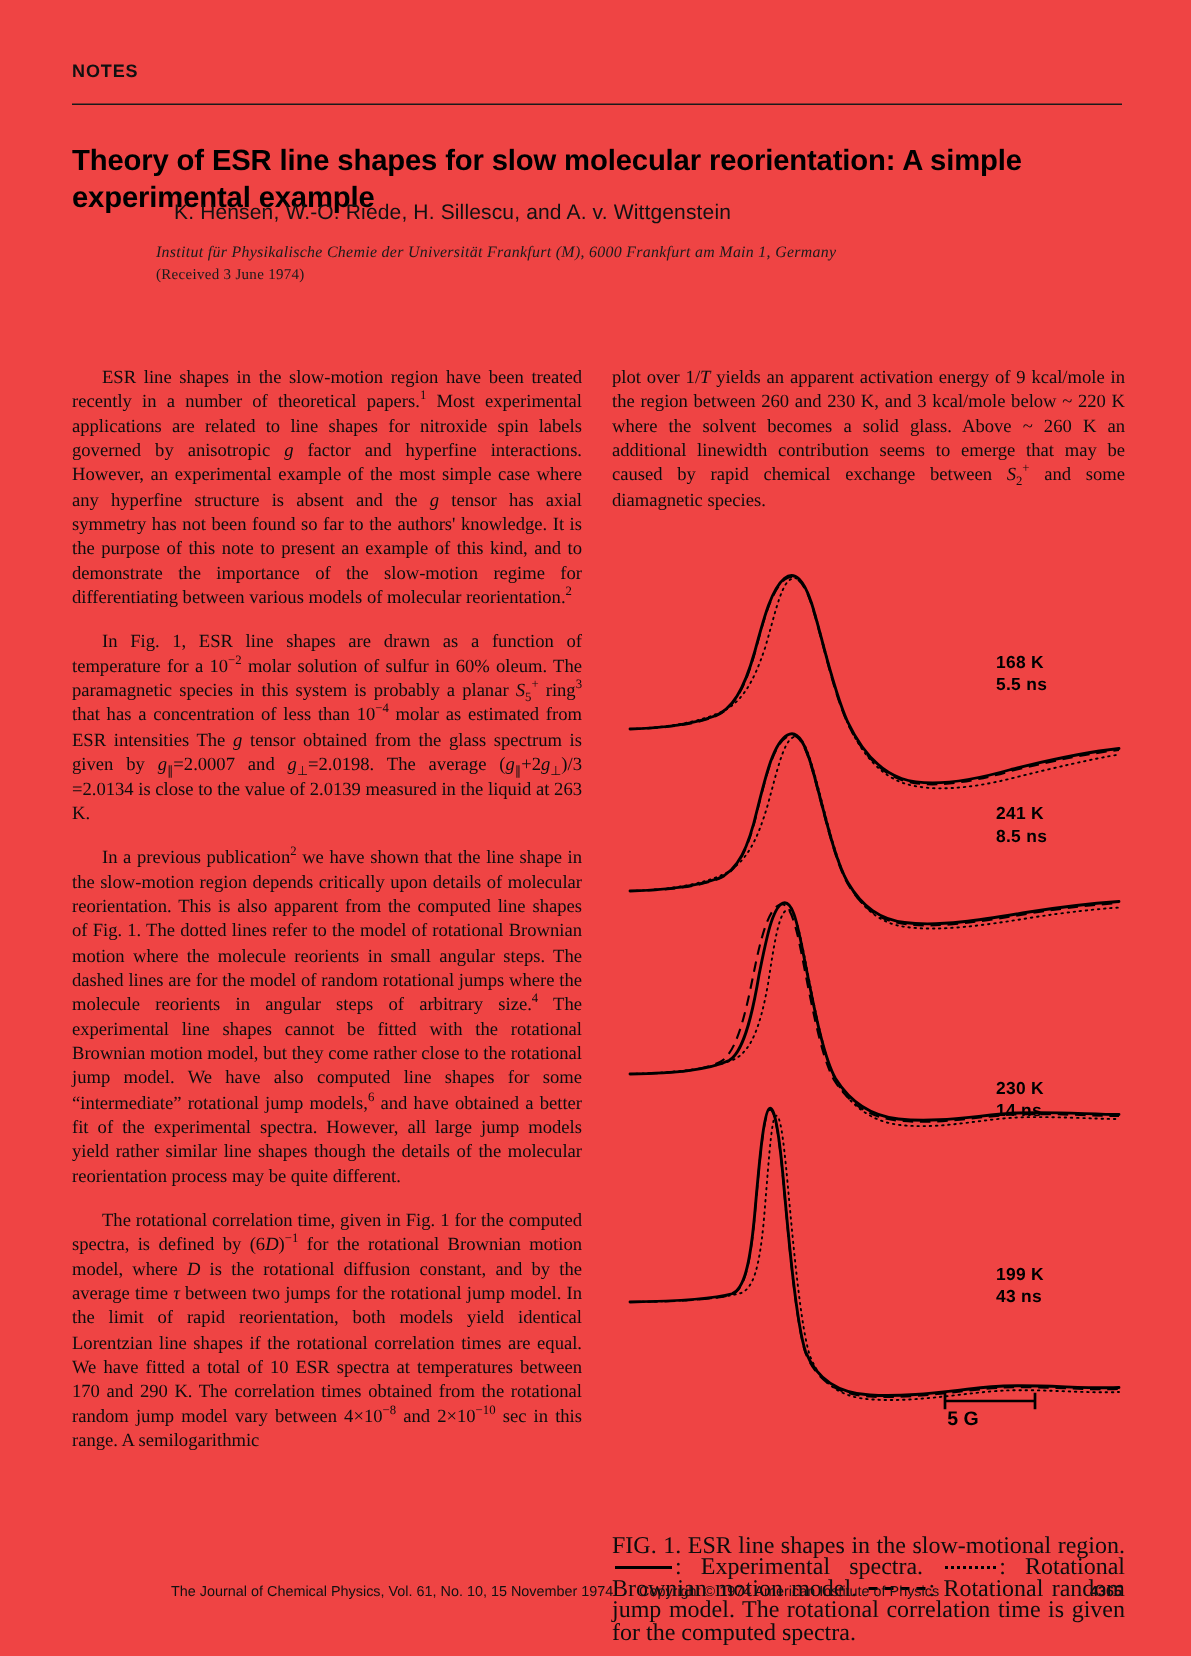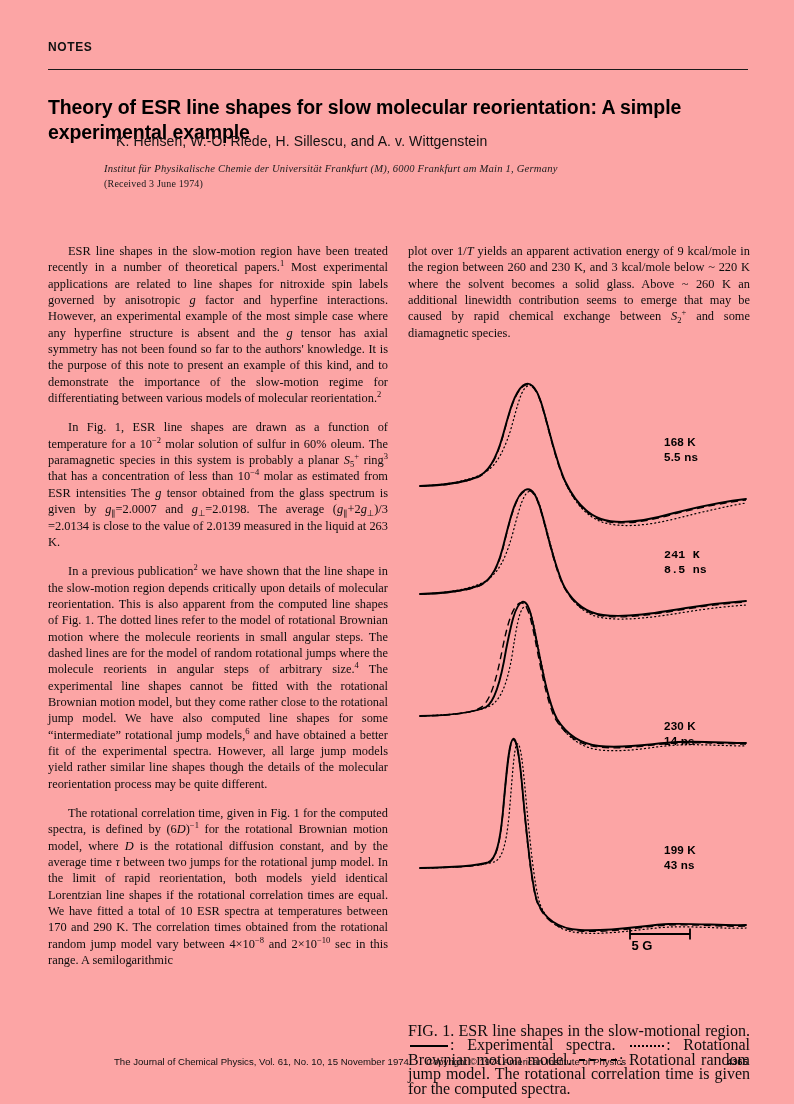--- a/index.html
+++ b/index.html
@@ -13,21 +13,21 @@
     position: relative;
     font-family: "Liberation Serif", serif;
     color: #000;
     overflow: hidden;
   }
   .page {
     position: absolute;
     left: 0; top: 0;
     width: 794px;
     height: 1104px;
-    background: #fca5a5;
+    background: #ef4444;
   }
 
   
   .notes-label {
     position: absolute;
     left: 48px;
     top: 40px;
     font-family: "Liberation Sans", sans-serif;
     font-size: 12px;
     font-weight: bold;
@@ -121,21 +121,21 @@
     font-family: "Liberation Sans", sans-serif;
     font-size: 11.6px;
     font-weight: bold;
     line-height: 14.5px;
     color: #000;
     text-align: left;
     letter-spacing: 0.2px;
     white-space: pre-line;
   }
   .lbl-247 { left: 664px; top: 435px; }
-  .lbl-241 { left: 664px; top: 548px; font-family: Liberation Mono, monospace; }
+  .lbl-241 { left: 664px; top: 536px; }
   .lbl-230 { left: 664px; top: 693px; margin-top: 26px; }
   .lbl-199 { left: 664px; top: 843px; }
 
   .scalebar-text {
     position: absolute;
     left: 612px;
     top: 938px;
     width: 60px;
     text-align: center;
     font-family: "Liberation Sans", sans-serif;

